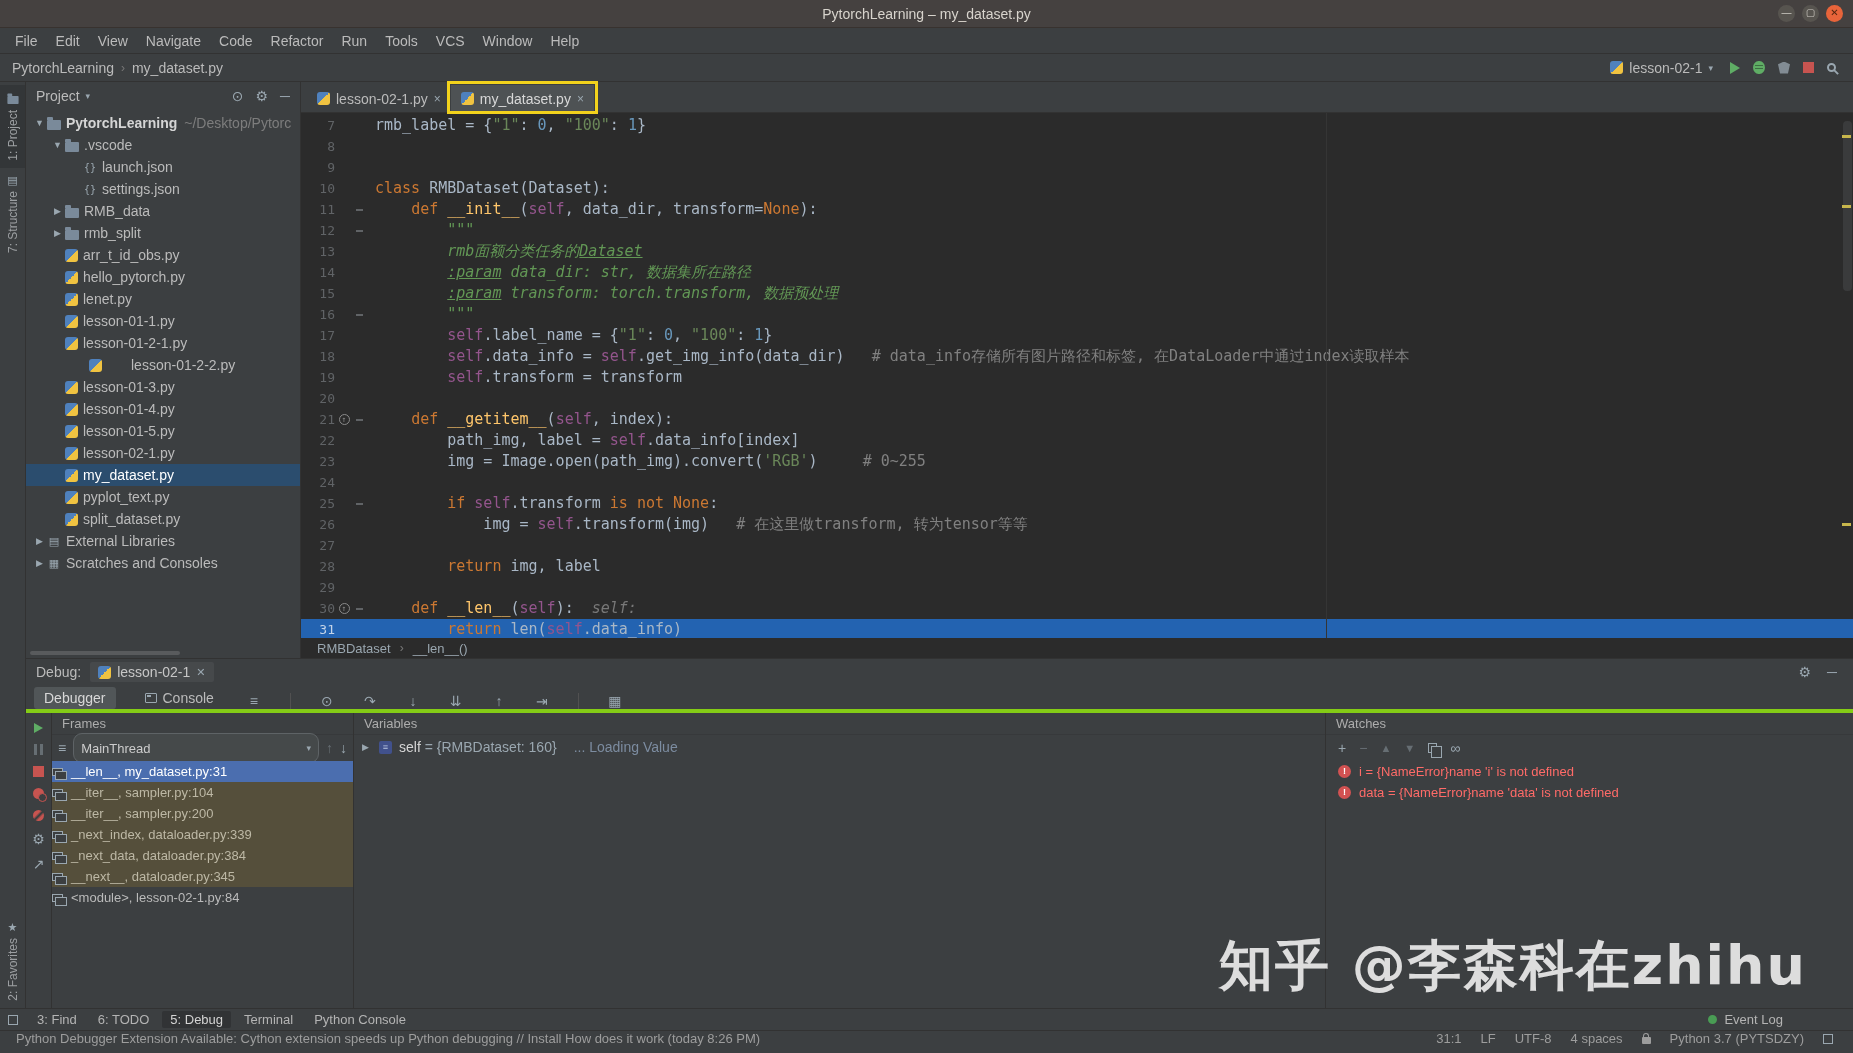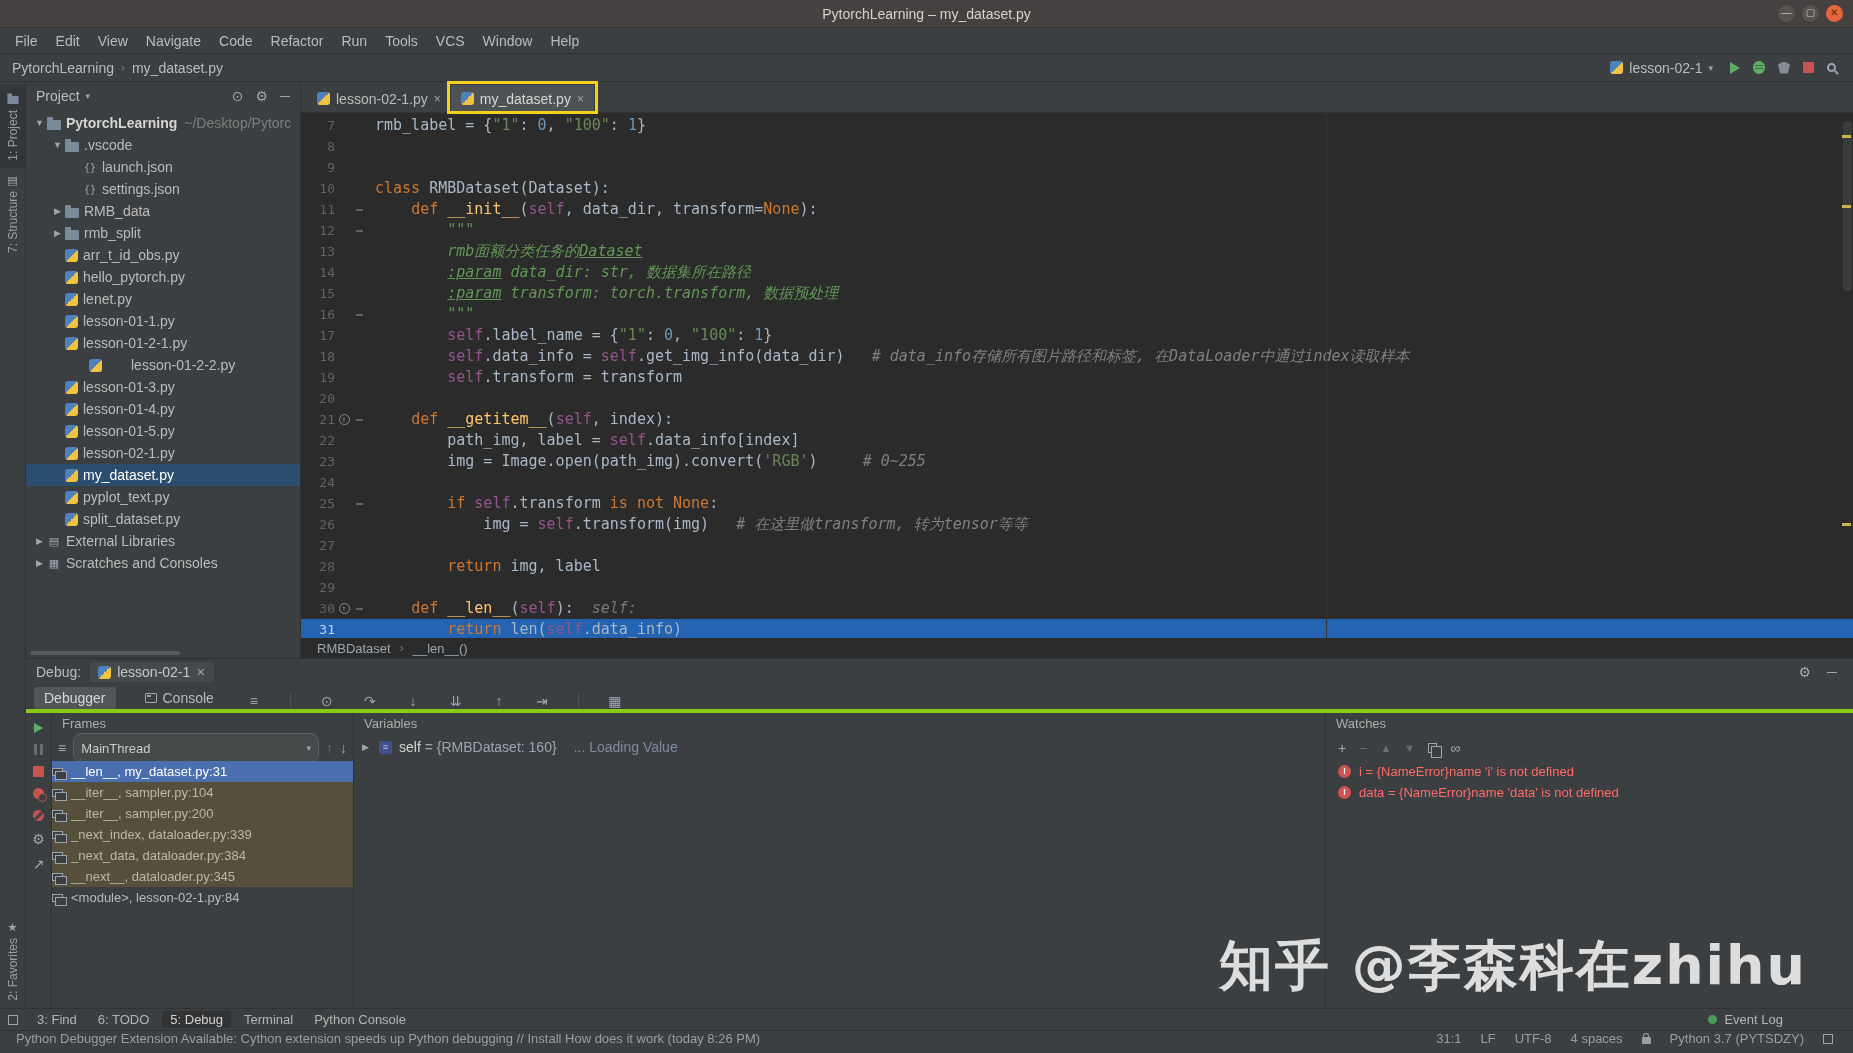--- a/index.html
+++ b/index.html
@@ -89,21 +89,21 @@
   .code-row.current{background:#2363b1}
   .code-row.current .lnum{color:#c4d4e8}
   .gutter{width:66px;min-width:66px;display:flex;color:#606366;font-size:13px}
   .lnum{width:34px;text-align:right}
   .gicons{width:18px;display:flex;align-items:center;justify-content:center}
   .gfold{width:12px;display:flex;align-items:center;justify-content:center}
   .fold-dash{width:7px;height:2px;background:#606366}
   .ovr-icon{width:11px;height:11px;border:1px solid #8a8a8a;border-radius:50%;font-size:8px;line-height:9px;text-align:center;color:#8a8a8a}
   .ctext{padding-left:8px}
   .tk-p{color:#a9b7c6}.tk-k{color:#cc7832}.tk-s{color:#6a8759}.tk-n{color:#6897bb}
-  .tk-c{color:#808080;font-style:italic}.tk-d{color:#629755;font-style:italic}
+  .tk-c{color:#808080;}.tk-d{color:#629755;font-style:italic}
   .tk-dt,.tk-du{color:#629755;font-style:italic;text-decoration:underline}
   .tk-f{color:#ffc66b}.tk-sf{color:#94558d}.tk-h{color:#787878;font-style:italic}
   .margin-line{position:absolute;top:0;bottom:0;left:1025px;width:1px;background:#353535;pointer-events:none}
   .vsb{position:absolute;right:1px;top:8px;width:9px;height:170px;background:#47494b;border-radius:4px;opacity:.55}
   .stripe-mark{position:absolute;right:2px;width:9px;height:3px;background:#c7b64c}
   .ed-breadcrumb{height:20px;min-height:20px;display:flex;align-items:center;gap:9px;padding-left:16px;font-size:13px;color:#9aa7b0;background:#2b2b2b}
 
   
   .debug{height:350px;min-height:350px;background:#3c3f41;border-top:1px solid #323232;display:flex;flex-direction:column}
   .dbg-header{height:26px;min-height:26px;display:flex;align-items:center;padding:0 10px;gap:9px}

